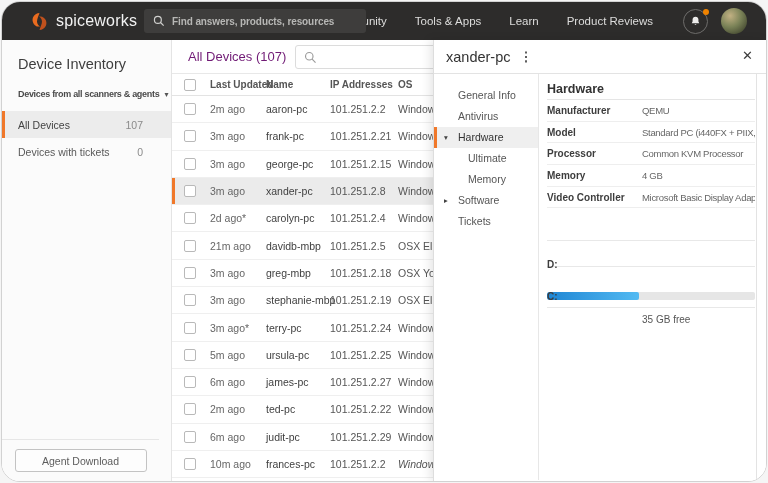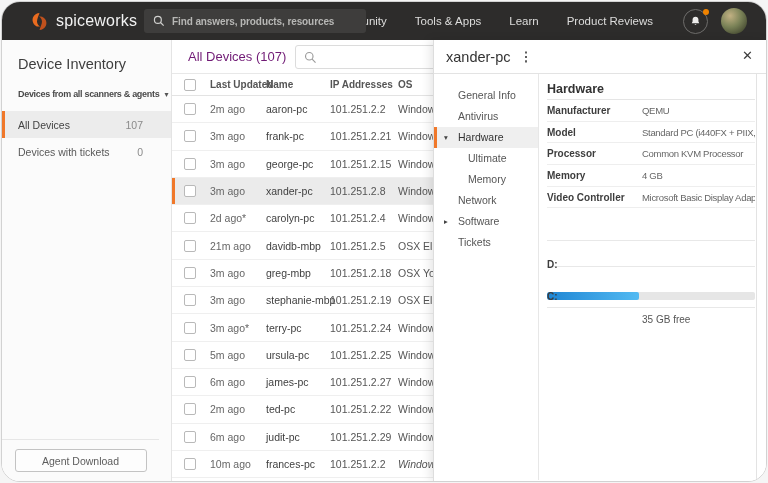--- a/index.html
+++ b/index.html
@@ -271,21 +271,20 @@
         <span class="kebab">⋮</span>
         <span class="close">✕</span>
       </div>
       <div class="panel-body">
         <nav class="panel-nav" id="panel-nav">
             <div class="pn-item"><span>General Info</span></div>
             <div class="pn-item"><span>Antivirus</span></div>
             <div class="pn-item sel"><span class="pn-caret">▾</span><span>Hardware</span></div>
             <div class="pn-item sub"><span>Ultimate</span></div>
             <div class="pn-item sub"><span>Memory</span></div>
-            <div class="pn-item"><span>Network</span></div>
             <div class="pn-item"><span class="pn-caret">▸</span><span>Software</span></div>
             <div class="pn-item"><span>Tickets</span></div>
           </nav>
         <div class="panel-content">
           <div class="section-title">Hardware</div>
           <div id="specs">
               <div class="spec">
                 <span class="sl">Manufacturer</span>
                 <span class="sv">QEMU</span>
               </div>

